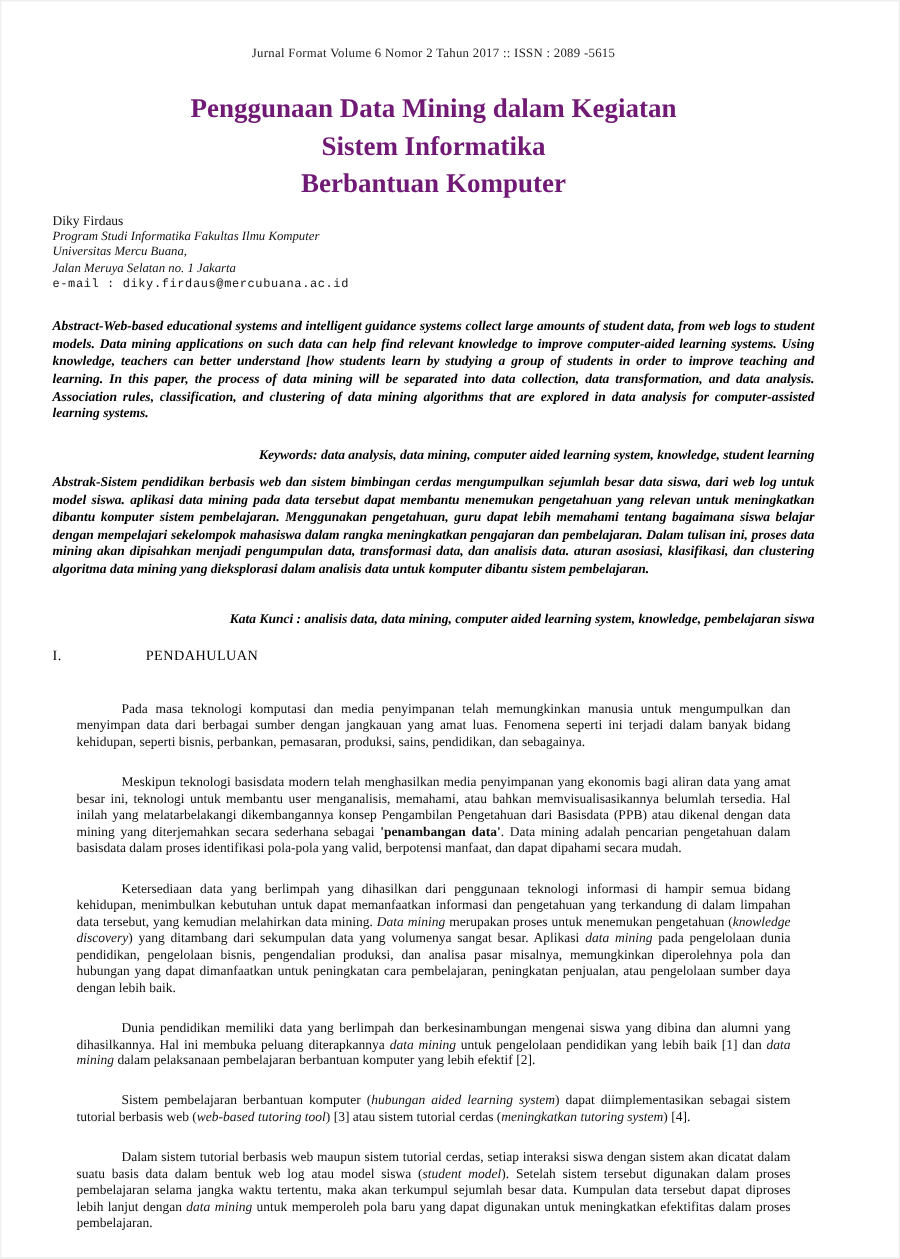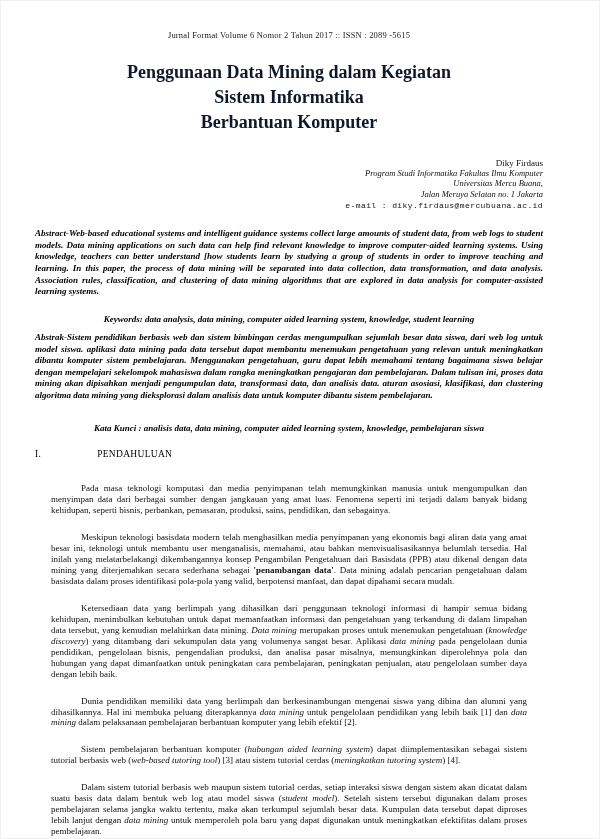--- a/index.html
+++ b/index.html
@@ -23,24 +23,24 @@
     letter-spacing: 0.2px;
     color: #222;
     margin-bottom: 14px;
   }
   .title {
     margin: 6px 0 6px 0;
     text-align: center;
     font-size: 18px;
     font-weight: bold;
     line-height: 1.4;
-    color: #0f172a;
+    color: #701a75;
   }
   .title .tline { display: block; }
-  .authors { text-align: right; margin-bottom: 12px; margin-top: 16px; }
+  .authors { text-align: left; margin-bottom: 12px; }
   .author-name { font-size: 9px; color: #111; }
   .affil { font-size: 8.5px; font-style: italic; color: #111; line-height: 1.25; }
   .email {
     font-family: "Liberation Mono", "DejaVu Sans Mono", monospace;
     font-size: 8px;
     letter-spacing: 0.4px;
     margin-top: 2px;
     color: #111;
   }
   .abstract {
@@ -51,21 +51,21 @@
     text-align: justify;
     line-height: 1.28;
     color: #000;
   }
   .abstract.abstrak { margin-top: 7px; }
   .keywords {
     margin: 16px 0 0 0;
     font-size: 9px;
     font-weight: bold;
     font-style: italic;
-    text-align: center;
+    text-align: right;
     line-height: 1.3;
     color: #000;
   }
   .keywords.kata { margin-top: 22px; }
   .section-heading {
     text-align: left;
     font-size: 9.5px;
     margin: 14px 0 8px 0;
     letter-spacing: 0.3px;
     color: #000;

